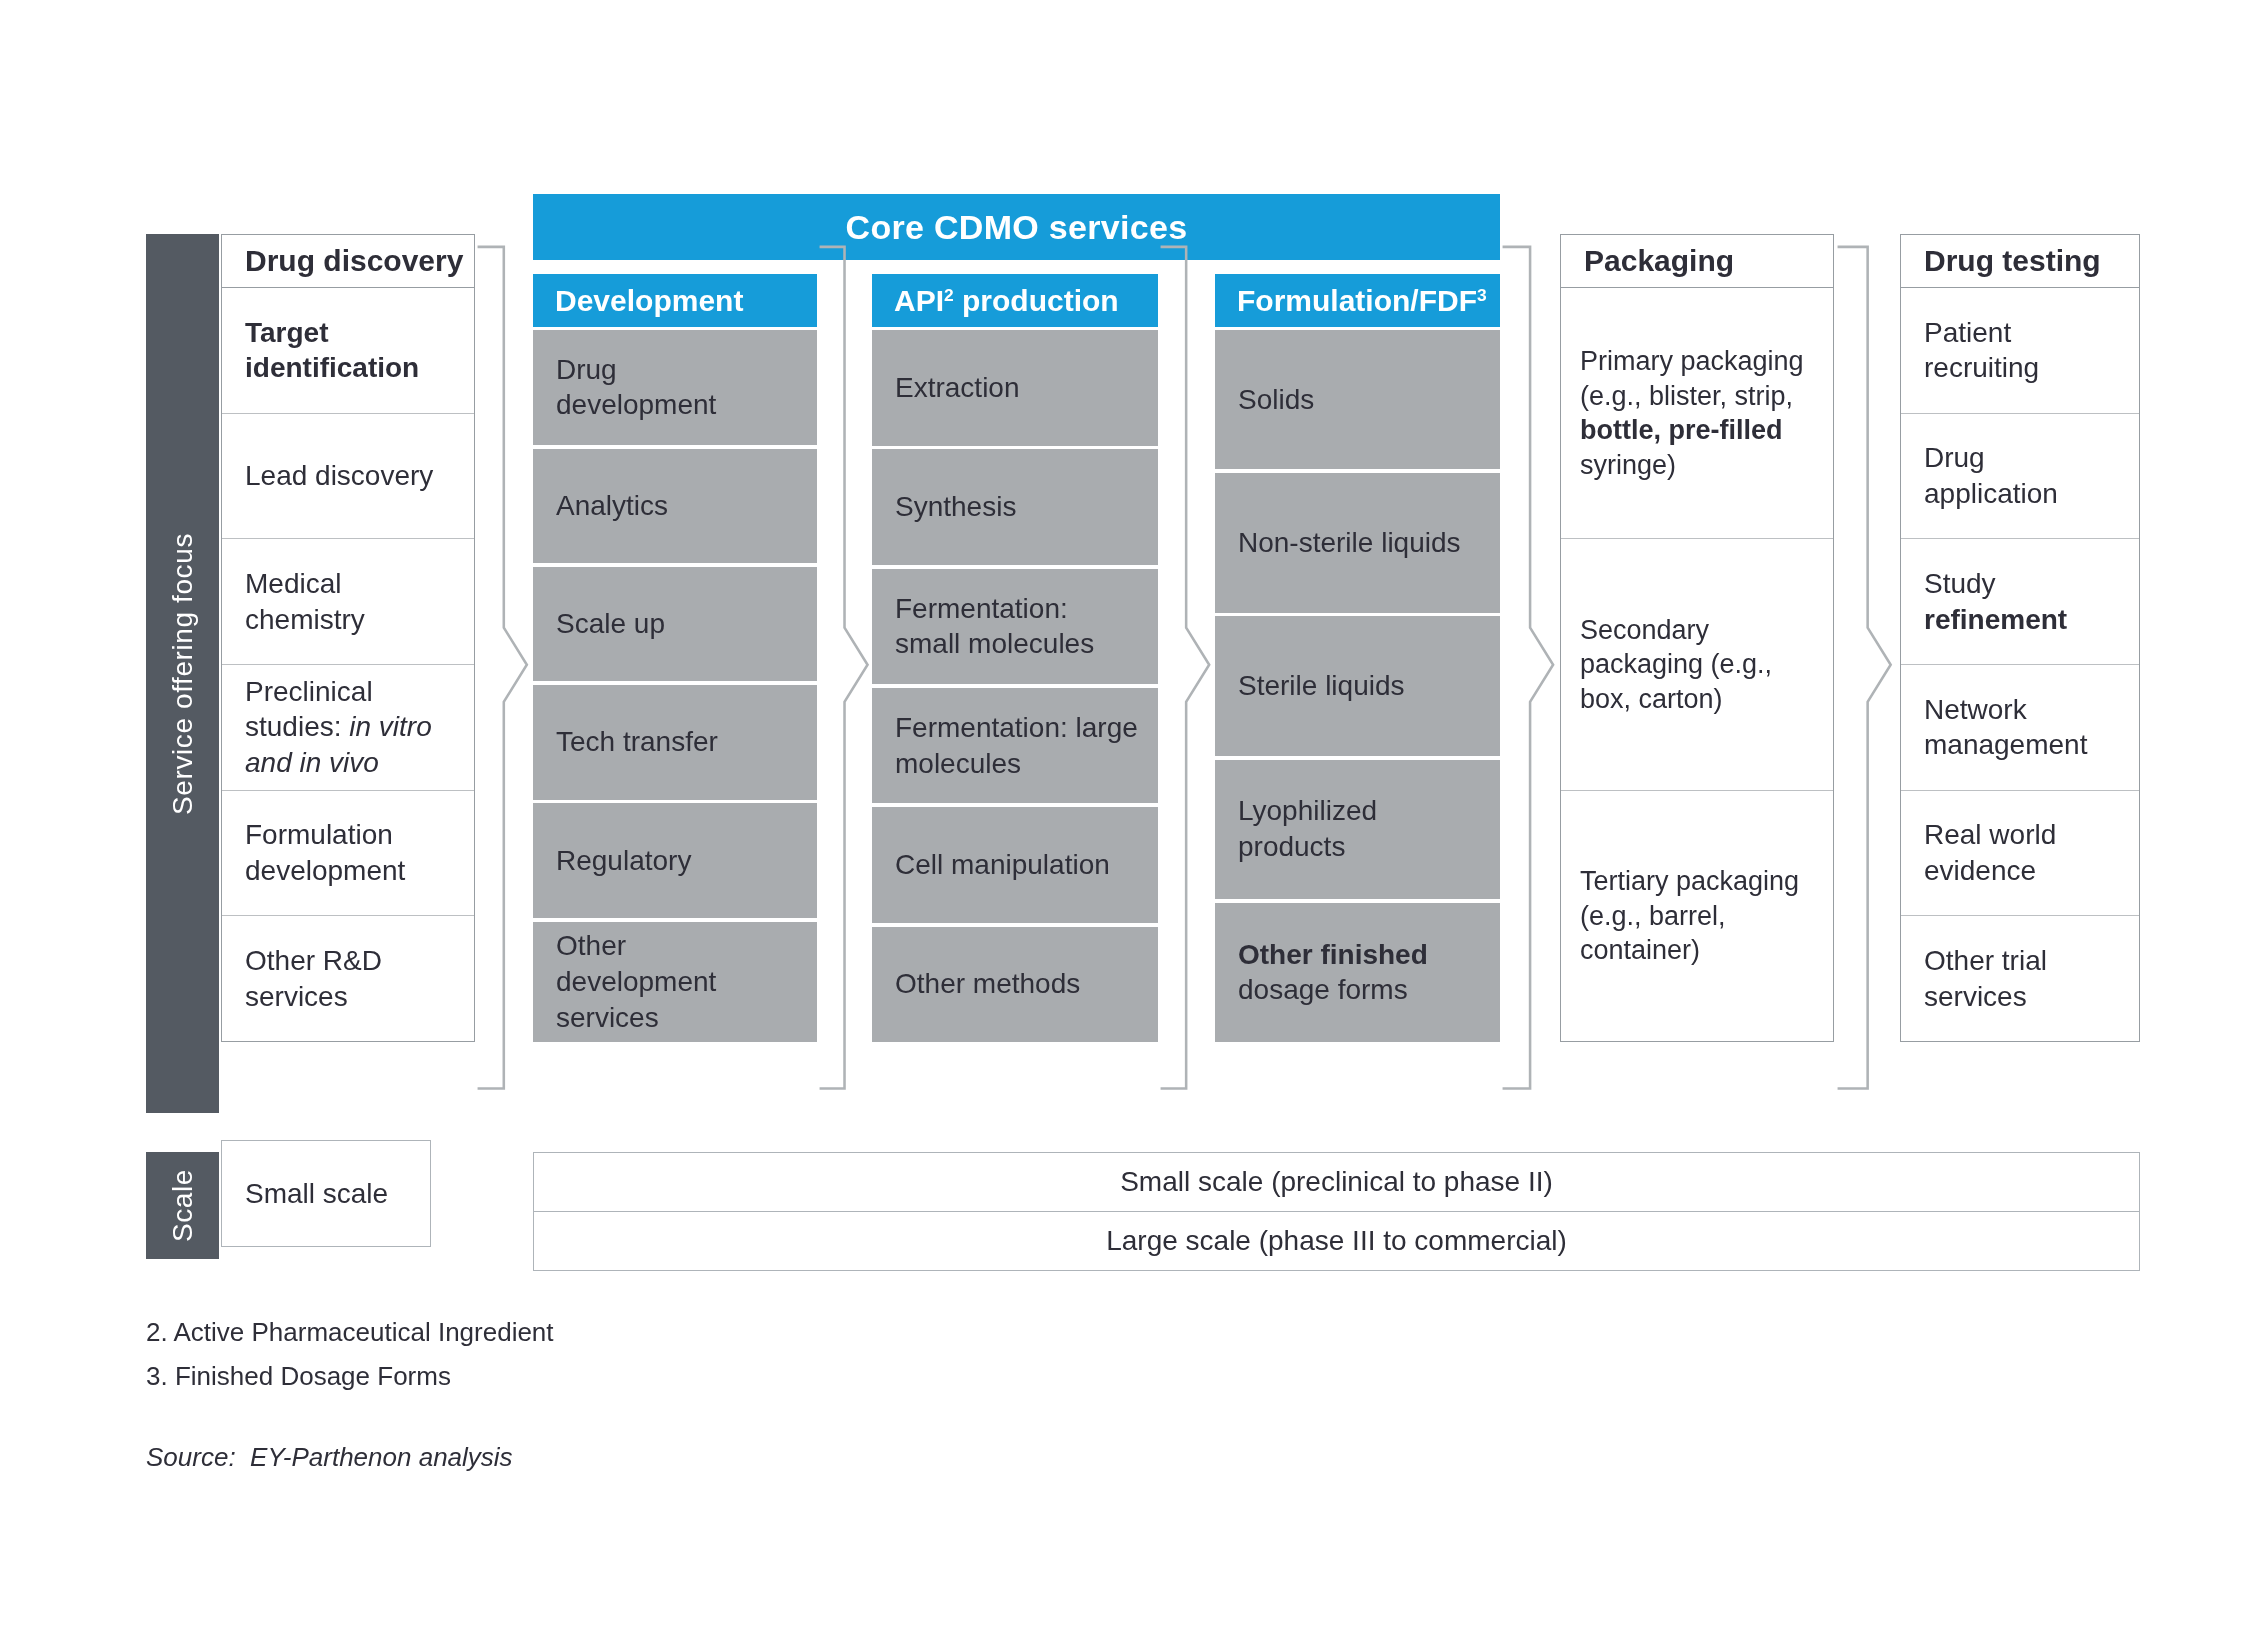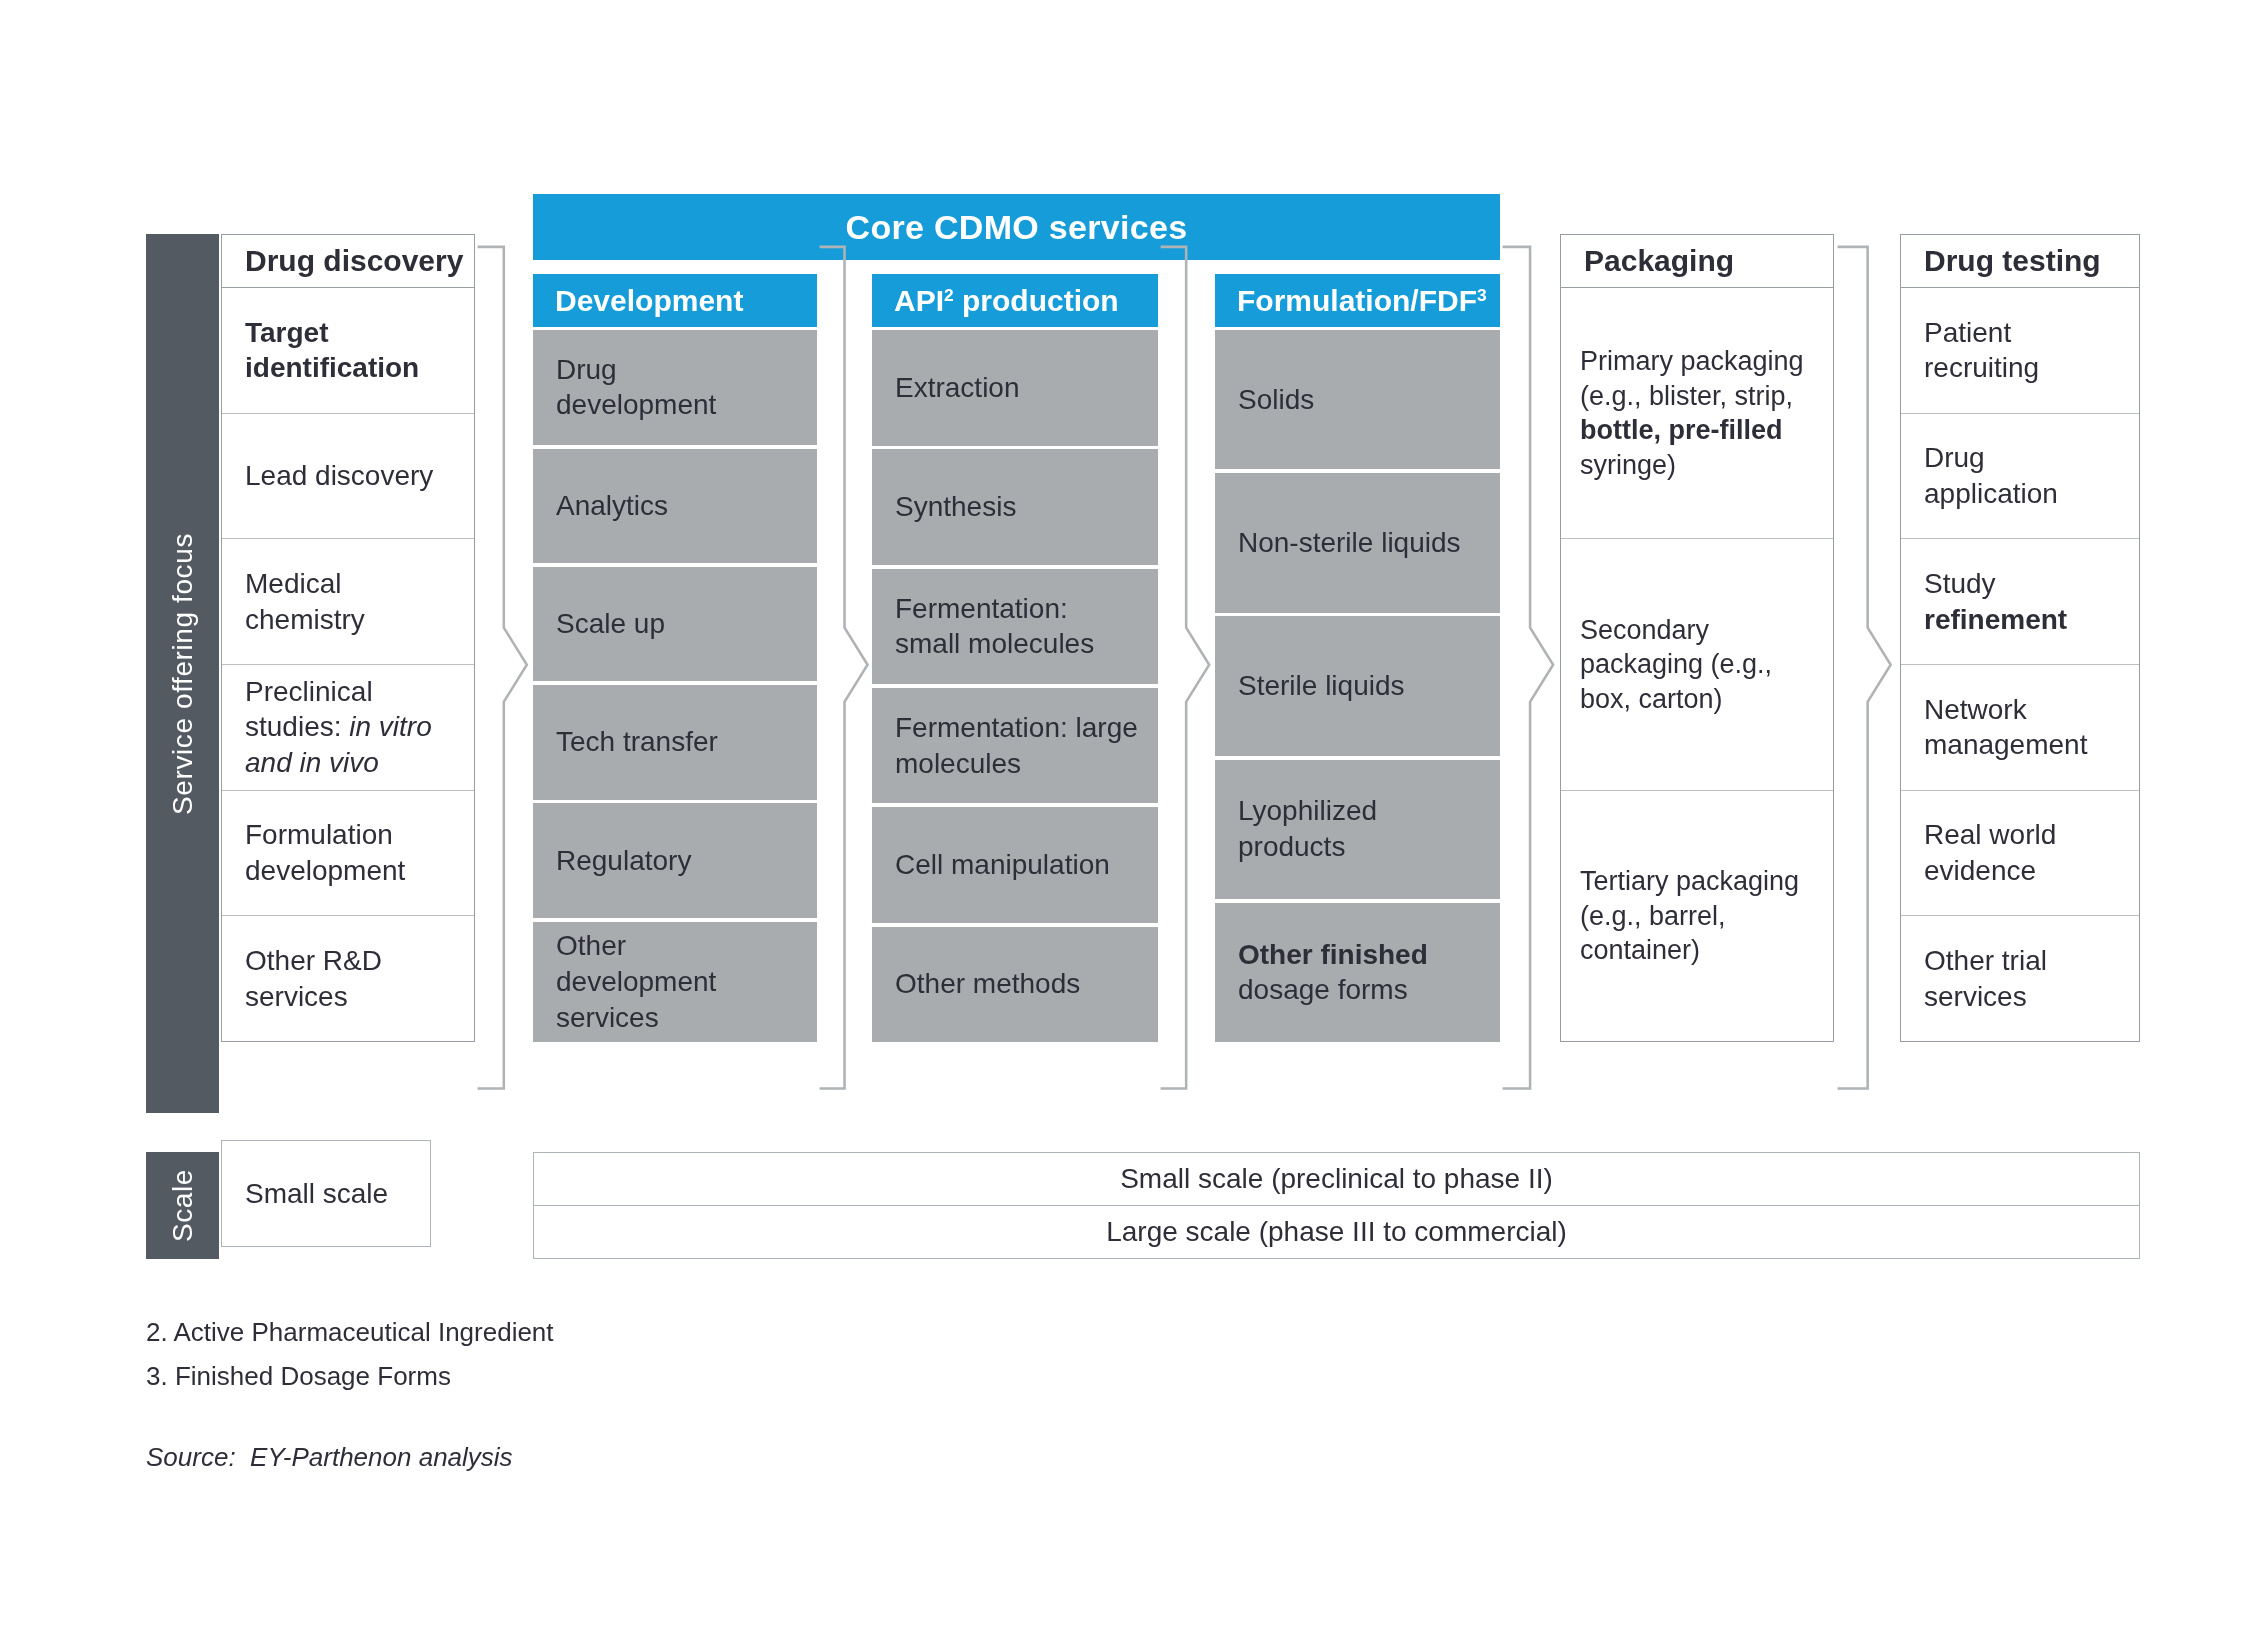--- a/index.html
+++ b/index.html
@@ -71,21 +71,21 @@
   .connector{position:absolute;top:241px;width:64px;height:854px;overflow:visible;}
   .connector path{fill:none;stroke:var(--connector);stroke-width:4px;}
 
   
   .scale-left{
     position:absolute;left:221px;top:1140px;width:210px;height:107px;
     border:1.9px solid var(--scale-border);background:#fff;
     display:flex;align-items:center;padding-left:23px;font-size:28px;
   }
   .scale-wide{
-    position:absolute;left:533px;top:1152px;width:1607px;height:107px;
+    position:absolute;left:533px;top:1152px;width:1607px;height:119px;
     border:1.9px solid var(--scale-border);background:#fff;
     display:flex;flex-direction:column;
   }
   .scale-band{flex:1;display:flex;align-items:center;justify-content:center;font-size:28px;}
   .scale-band + .scale-band{border-top:1.9px solid var(--scale-border);}
 
   
   .footnote{position:absolute;left:146px;font-size:26px;white-space:pre-wrap;}
   .fn-2{top:1317px;}
   .fn-3{top:1361px;}

